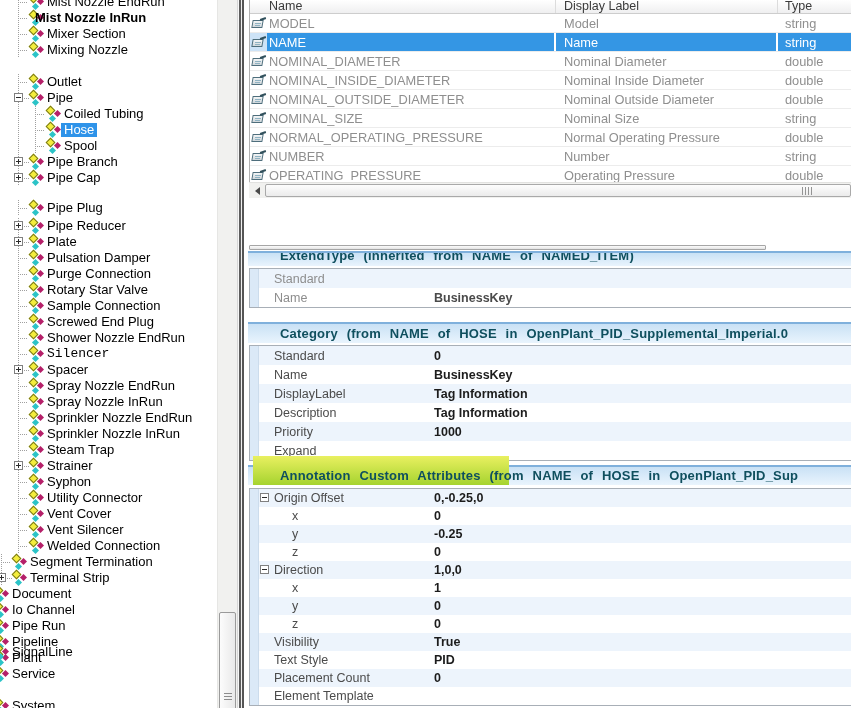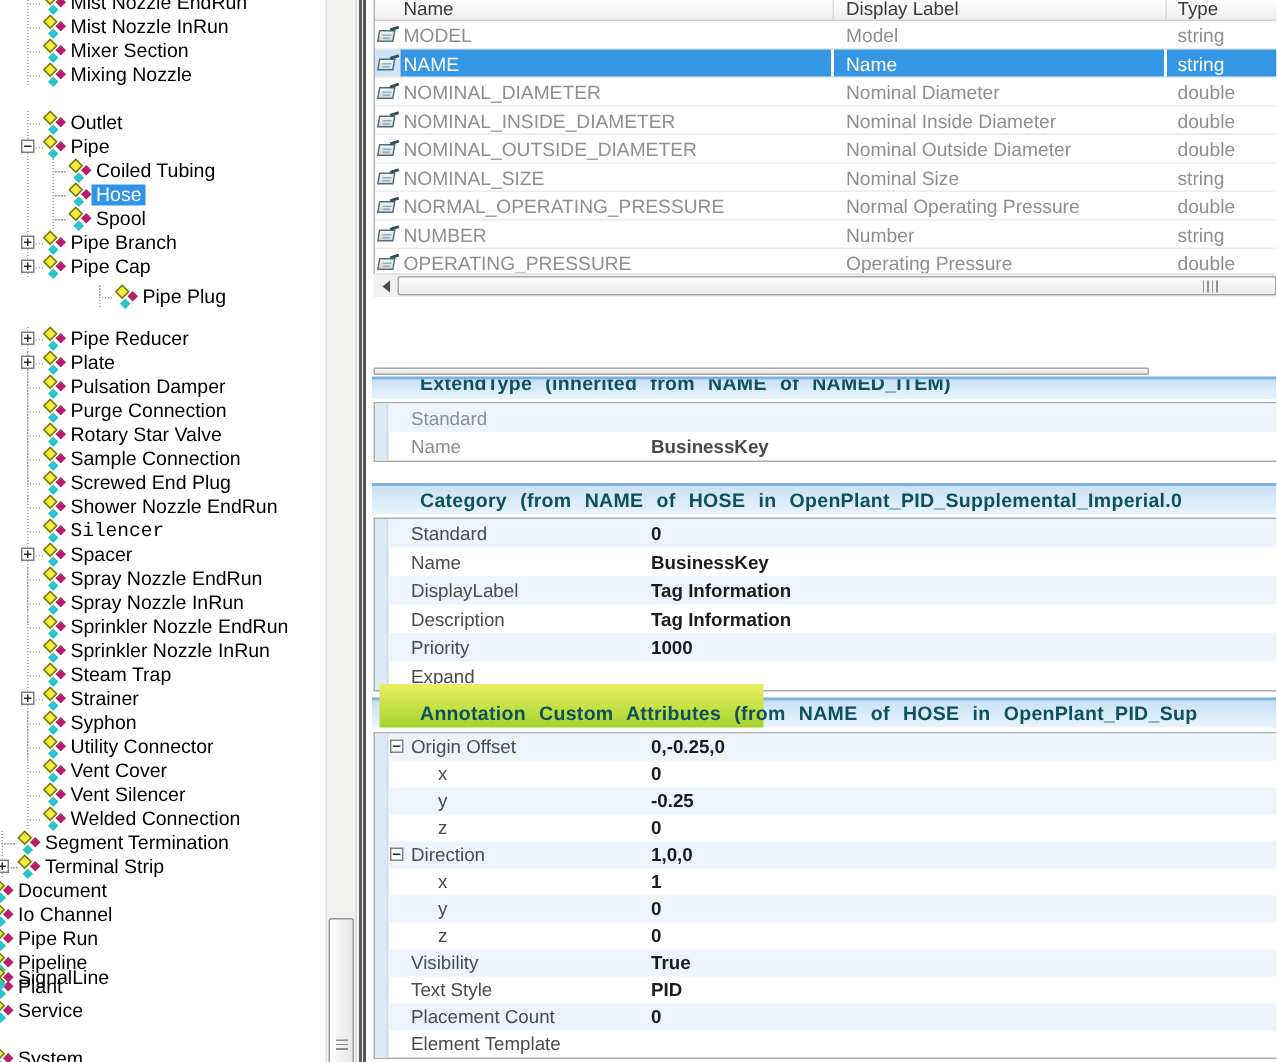--- a/index.html
+++ b/index.html
@@ -111,21 +111,21 @@
         <span class="tree-label" style="left: 44px;">Mist Nozzle EndRun</span>
       </div>
       <div class="tree-row" style="top: 10px;">
         <span class="vguide" style="left: 18px;"></span>
         <span class="hguide" style="left: 18px; width: 10px;"></span>
         <span class="tree-icon" style="left: 29px;">
           <span class="ti-y"></span>
           <span class="ti-m"></span>
           <span class="ti-c"></span>
         </span>
-        <span class="tree-label" style="left: 44px;">Mist Nozzle InRun</span>
+        <span class="tree-label" style="left: 32px; font-weight: bold;">Mist Nozzle InRun</span>
       </div>
       <div class="tree-row" style="top: 26px;">
         <span class="vguide" style="left: 18px;"></span>
         <span class="hguide" style="left: 18px; width: 10px;"></span>
         <span class="tree-icon" style="left: 29px;">
           <span class="ti-y"></span>
           <span class="ti-m"></span>
           <span class="ti-c"></span>
         </span>
         <span class="tree-label" style="left: 44px;">Mixer Section</span>
@@ -217,21 +217,21 @@
           <span class="exv"></span>
         </span>
         <span class="hguide" style="left: 24px; width: 5px;"></span>
         <span class="tree-icon" style="left: 29px;">
           <span class="ti-y"></span>
           <span class="ti-m"></span>
           <span class="ti-c"></span>
         </span>
         <span class="tree-label" style="left: 44px;">Pipe Cap</span>
       </div>
-      <div class="tree-row" style="top: 190px; margin-left: 48px;">
+      <div class="tree-row" style="top: 200px;">
         <span class="vguide" style="left: 18px;"></span>
         <span class="hguide" style="left: 18px; width: 10px;"></span>
         <span class="tree-icon" style="left: 29px;">
           <span class="ti-y"></span>
           <span class="ti-m"></span>
           <span class="ti-c"></span>
         </span>
         <span class="tree-label" style="left: 44px;">Pipe Plug</span>
       </div>
       <div class="tree-row" style="top: 218px;">

